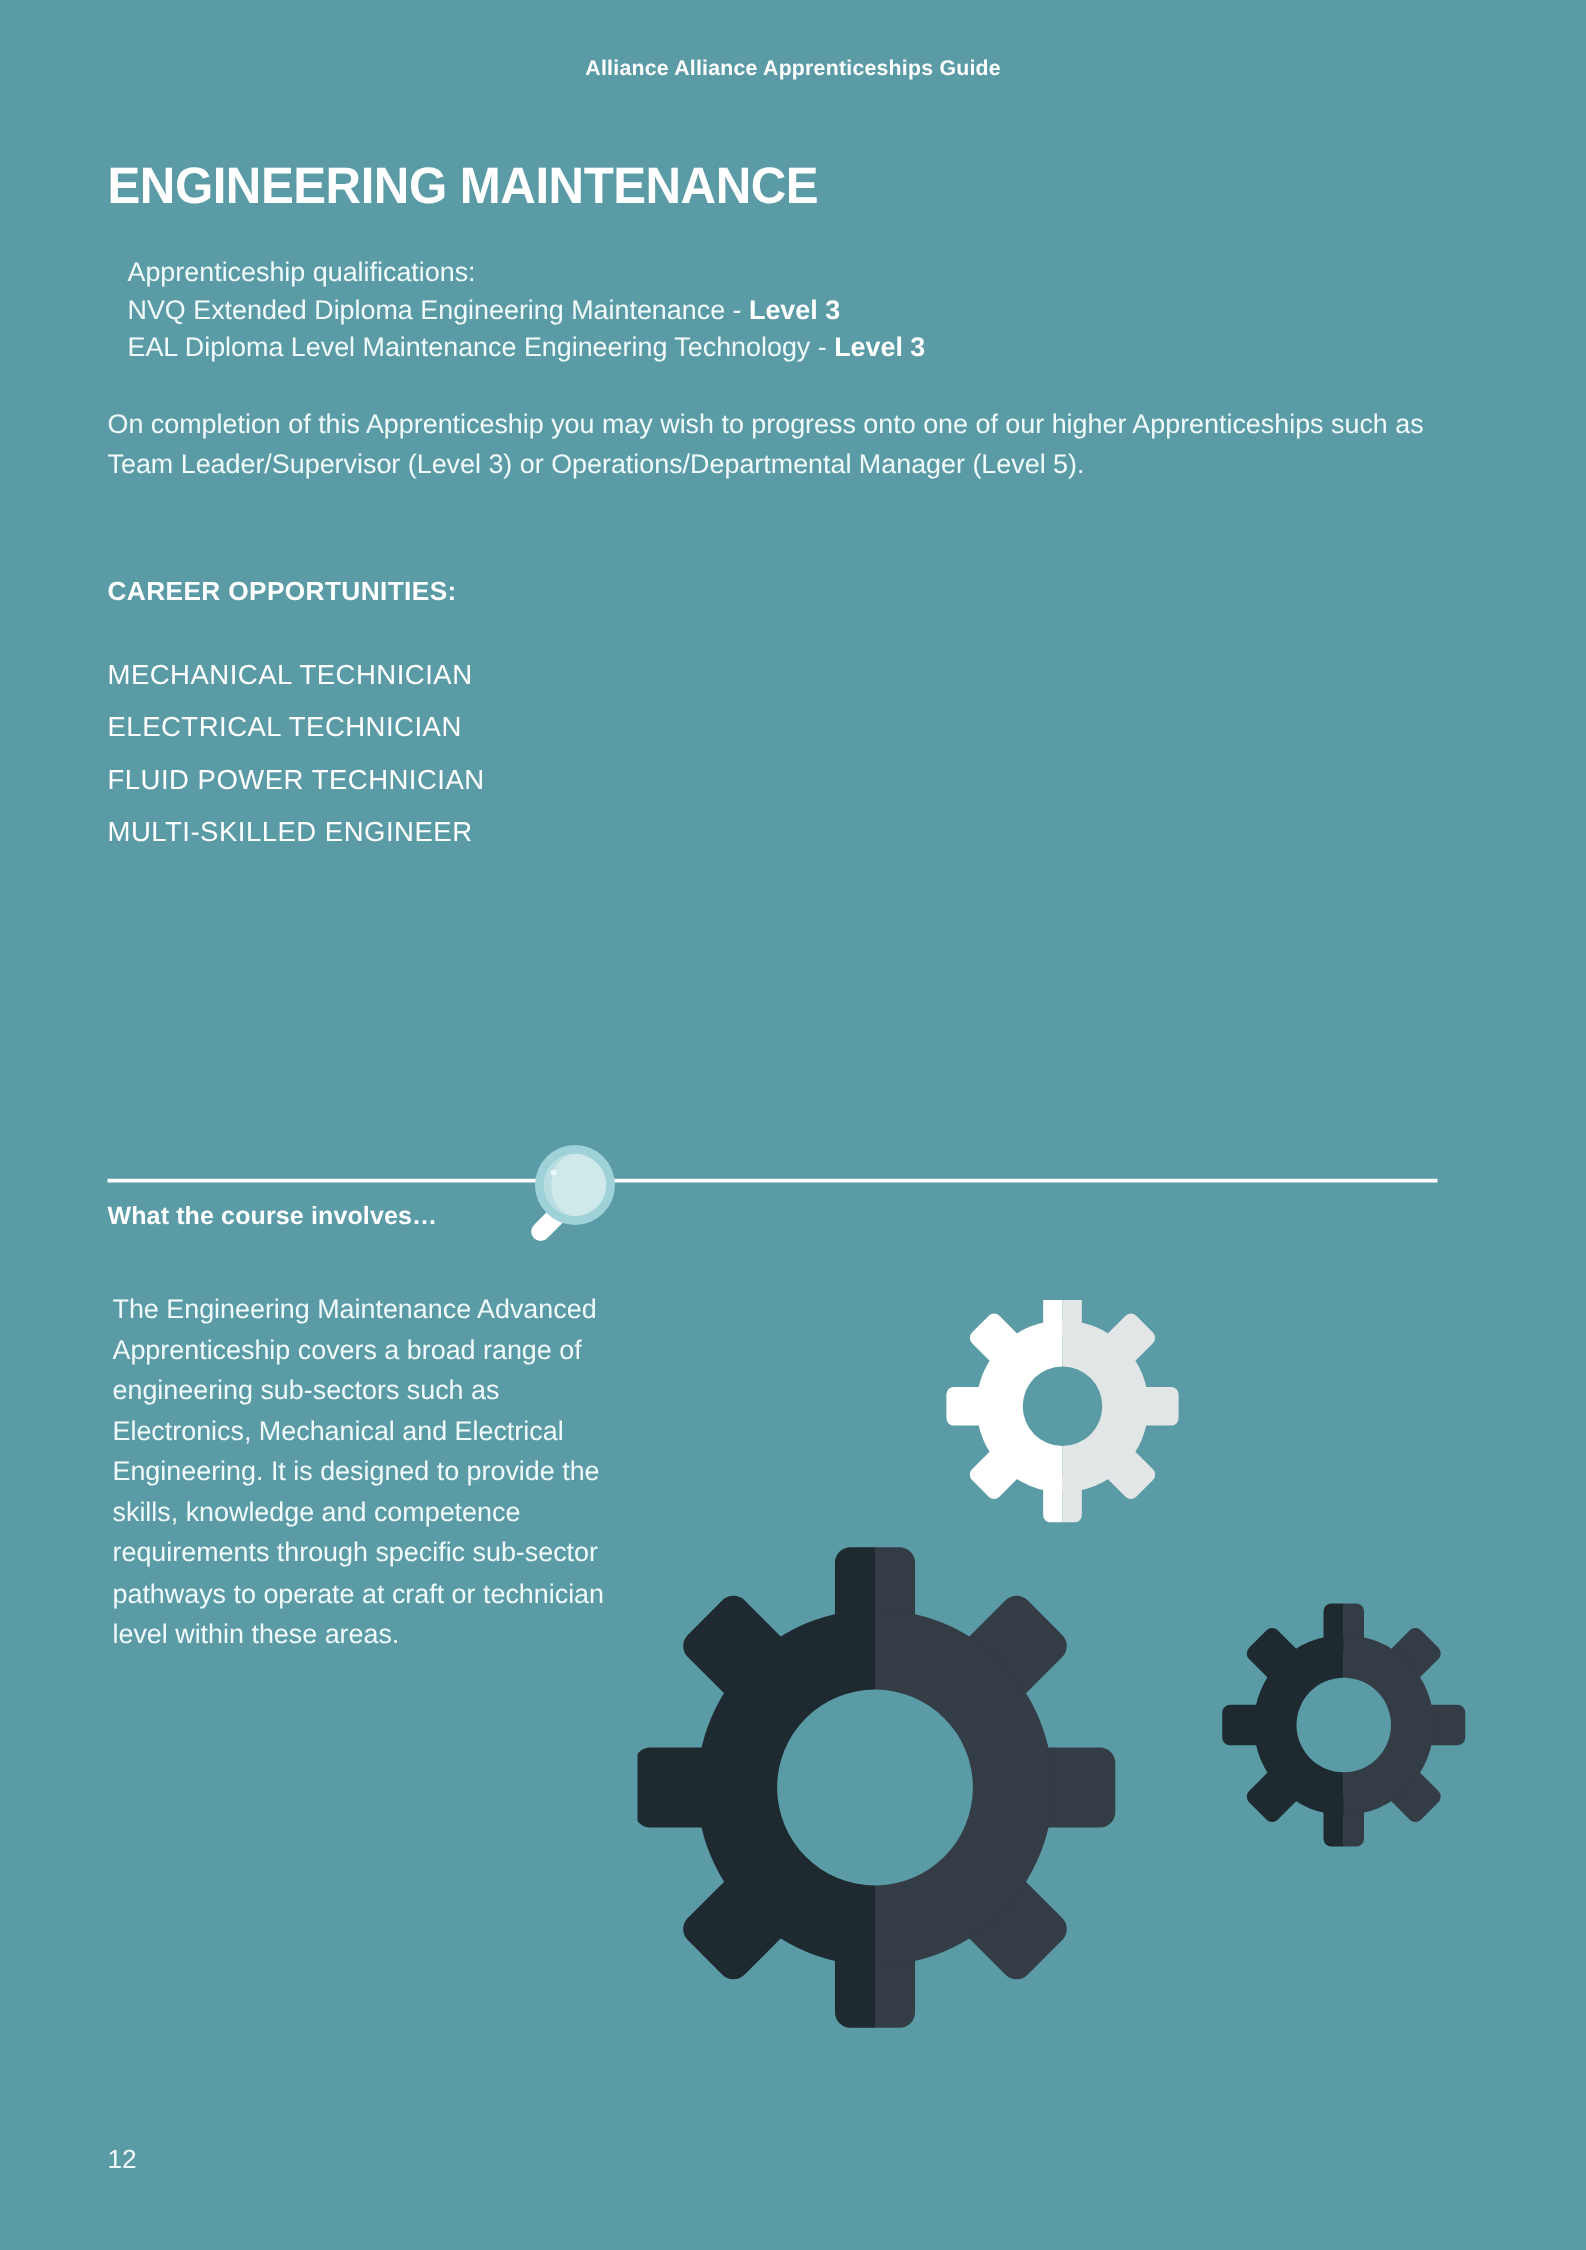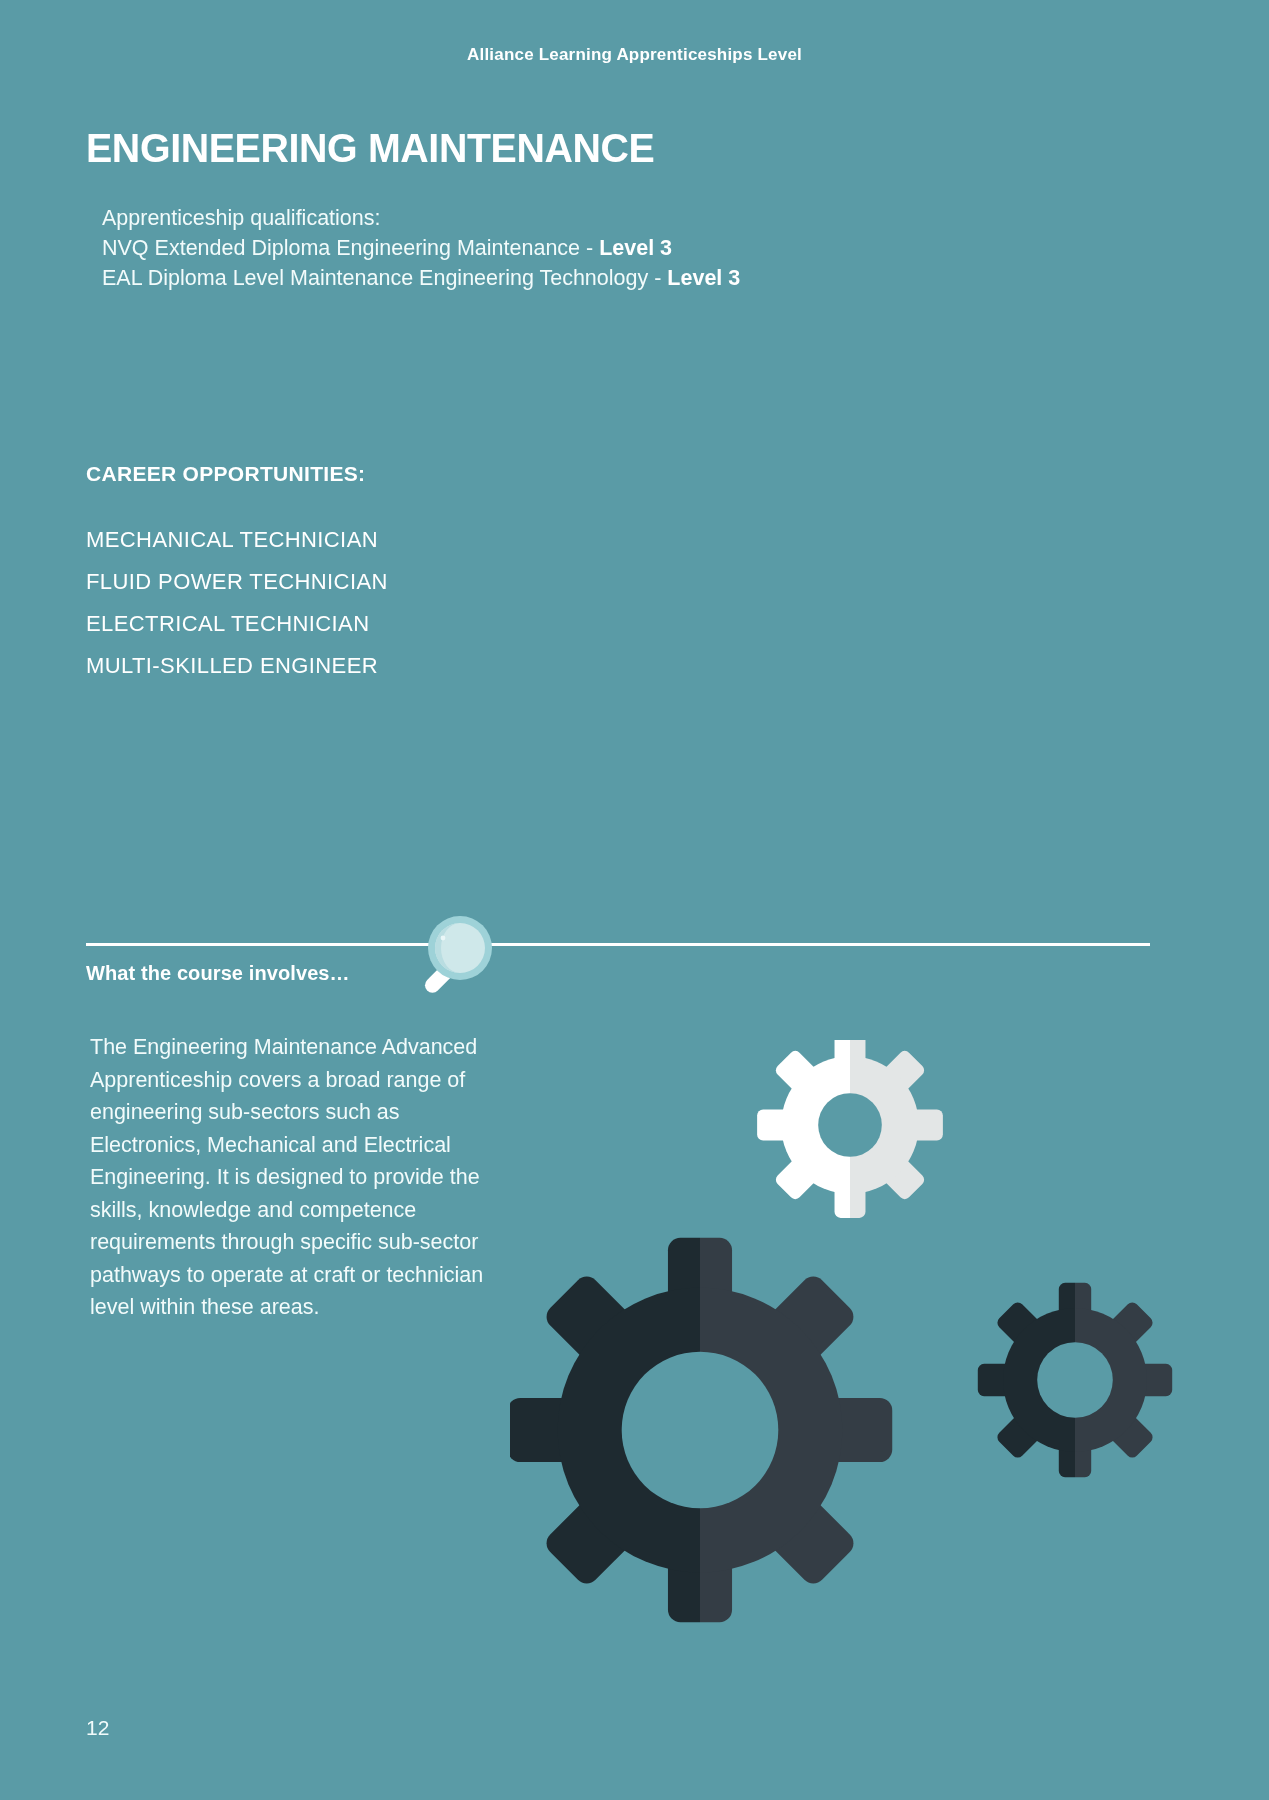--- a/index.html
+++ b/index.html
@@ -161,40 +161,41 @@
     font-size: 21px;
     font-weight: 300;
     color: #f2fbfb;
   }
 </style>
 </head>
 <body>
 
 <div class="page">
 
-  <div class="running-header">Alliance Learning Apprenticeships Level</div>
+  <div class="running-header">Alliance Alliance Apprenticeships Guide</div>
 
   <h1 class="page-title">ENGINEERING MAINTENANCE</h1>
 
   <div class="quals">
     <div class="line">Apprenticeship qualifications:</div>
     <div class="line">
       <span>NVQ Extended Diploma Engineering Maintenance - </span><b>Level 3</b>
     </div>
     <div class="line">
       <span>EAL Diploma Level Maintenance Engineering Technology - </span><b>Level 3</b>
     </div>
   </div>
 
+  <p class="progression">On completion of this Apprenticeship you may wish to progress onto one of our higher Apprenticeships such as Team Leader/Supervisor (Level 3) or Operations/Departmental Manager (Level 5).</p>
 
   <div class="career-heading">CAREER OPPORTUNITIES:</div>
   <ul class="career-list">
     <li>MECHANICAL TECHNICIAN</li>
+    <li>ELECTRICAL TECHNICIAN</li>
     <li>FLUID POWER TECHNICIAN</li>
-    <li>ELECTRICAL TECHNICIAN</li>
     <li>MULTI-SKILLED ENGINEER</li>
   </ul>
 
   <div class="divider"></div>
 
   <div class="magnifier">
     <svg width="90" height="100" viewBox="0 0 90 100" xmlns="http://www.w3.org/2000/svg">
 
       <g transform="rotate(45 45 42)">
         <rect x="38" y="62" width="15" height="34" rx="7.5" fill="#ffffff"></rect>

